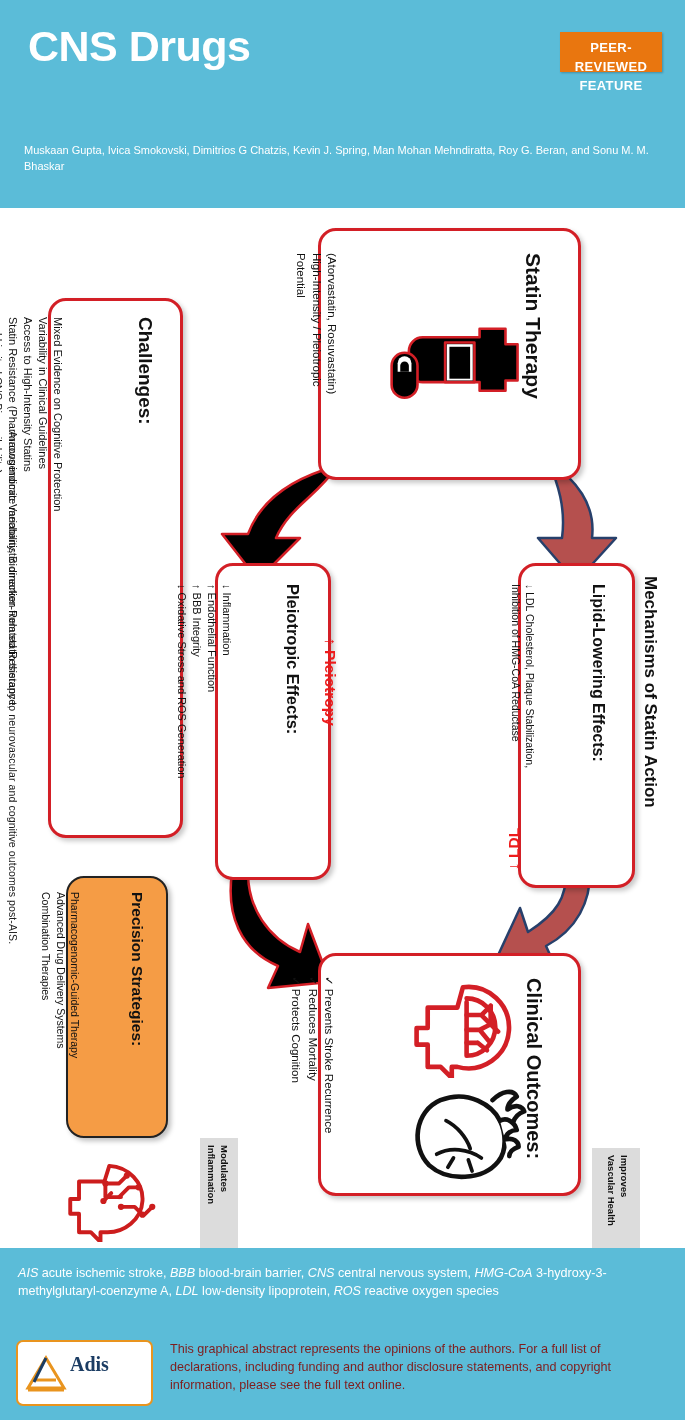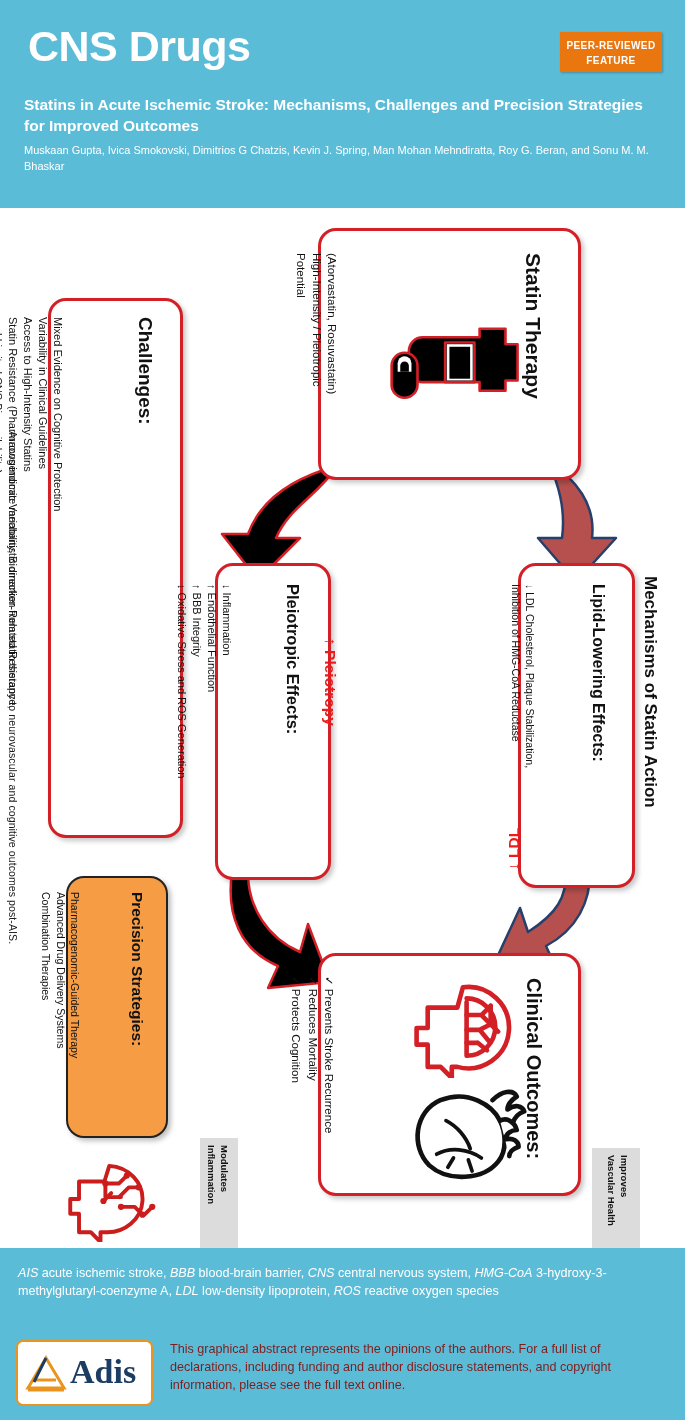--- a/index.html
+++ b/index.html
@@ -14,21 +14,21 @@
     position:absolute;left:0;top:16px;width:685px;height:208px;
     background:#5bbcd8;
   }
   #journal-title{
     position:absolute;left:28px;top:8px;
     font-size:43px;font-weight:bold;color:#ffffff;letter-spacing:-0.5px;
     line-height:1.05;
   }
   #peer-badge{
     position:absolute;left:560px;top:16px;width:102px;height:40px;
-    background:#e9760f;color:#fff;font-size:10px;font-weight:bold;
+    background:#e9760f;color:#fff;font-size:13px;font-weight:bold;
     letter-spacing:0.4px;text-align:center;line-height:1.45;
     padding-top:7px;box-sizing:border-box;
     box-shadow:1px 1px 2px rgba(0,0,0,.25);
   }
   #article-title{
     position:absolute;left:24px;top:78px;width:630px;
     font-size:15.5px;font-weight:bold;color:#fff;line-height:1.38;
   }
   #authors{
     position:absolute;left:24px;top:127px;width:640px;
@@ -147,35 +147,34 @@
   #abbrev{
     position:absolute;left:18px;top:16px;width:652px;
     font-size:12.6px;color:#fff;line-height:1.45;
   }
   #abbrev i{font-style:italic;}
   #adis-box{
     position:absolute;left:16px;top:92px;width:133px;height:62px;
     background:#fff;border:2px solid #e9941e;border-radius:7px;
   }
   #adis-word{
-    position:absolute;left:52px;top:11px;font-size:34px;font-weight:bold;
+    position:absolute;left:52px;top:11px;font-size:20px;font-weight:bold;
     color:#1b3c63;font-family:"Liberation Serif","DejaVu Serif",serif;
   }
   #disclaimer{
     position:absolute;left:170px;top:92px;width:500px;
     font-size:12.6px;color:#7f1d1d;line-height:1.43;
   }
 </style>
 </head>
 <body>
 
 <div id="header">
   <div id="journal-title">CNS Drugs</div>
   <div id="peer-badge">PEER-REVIEWED FEATURE</div>
-  <div id="article-title">Statins in Acute Ischemic Stroke: Mechanisms, Challenges and Precision Strategies for Improved Outcomes</div>
   <div id="authors">Muskaan Gupta, Ivica Smokovski, Dimitrios G Chatzis, Kevin J. Spring, Man Mohan Mehndiratta, Roy G. Beran, and Sonu M. M. Bhaskar</div>
 </div>
 
 <div id="canvas">
 
   <div id="arrows-note">Arrows indicate mechanistic direction from statin therapy to neurovascular and cognitive outcomes post-AIS.</div>
 
   <svg width="685" height="1040" style="position:absolute;left:0;top:0;">
 
     <g>

